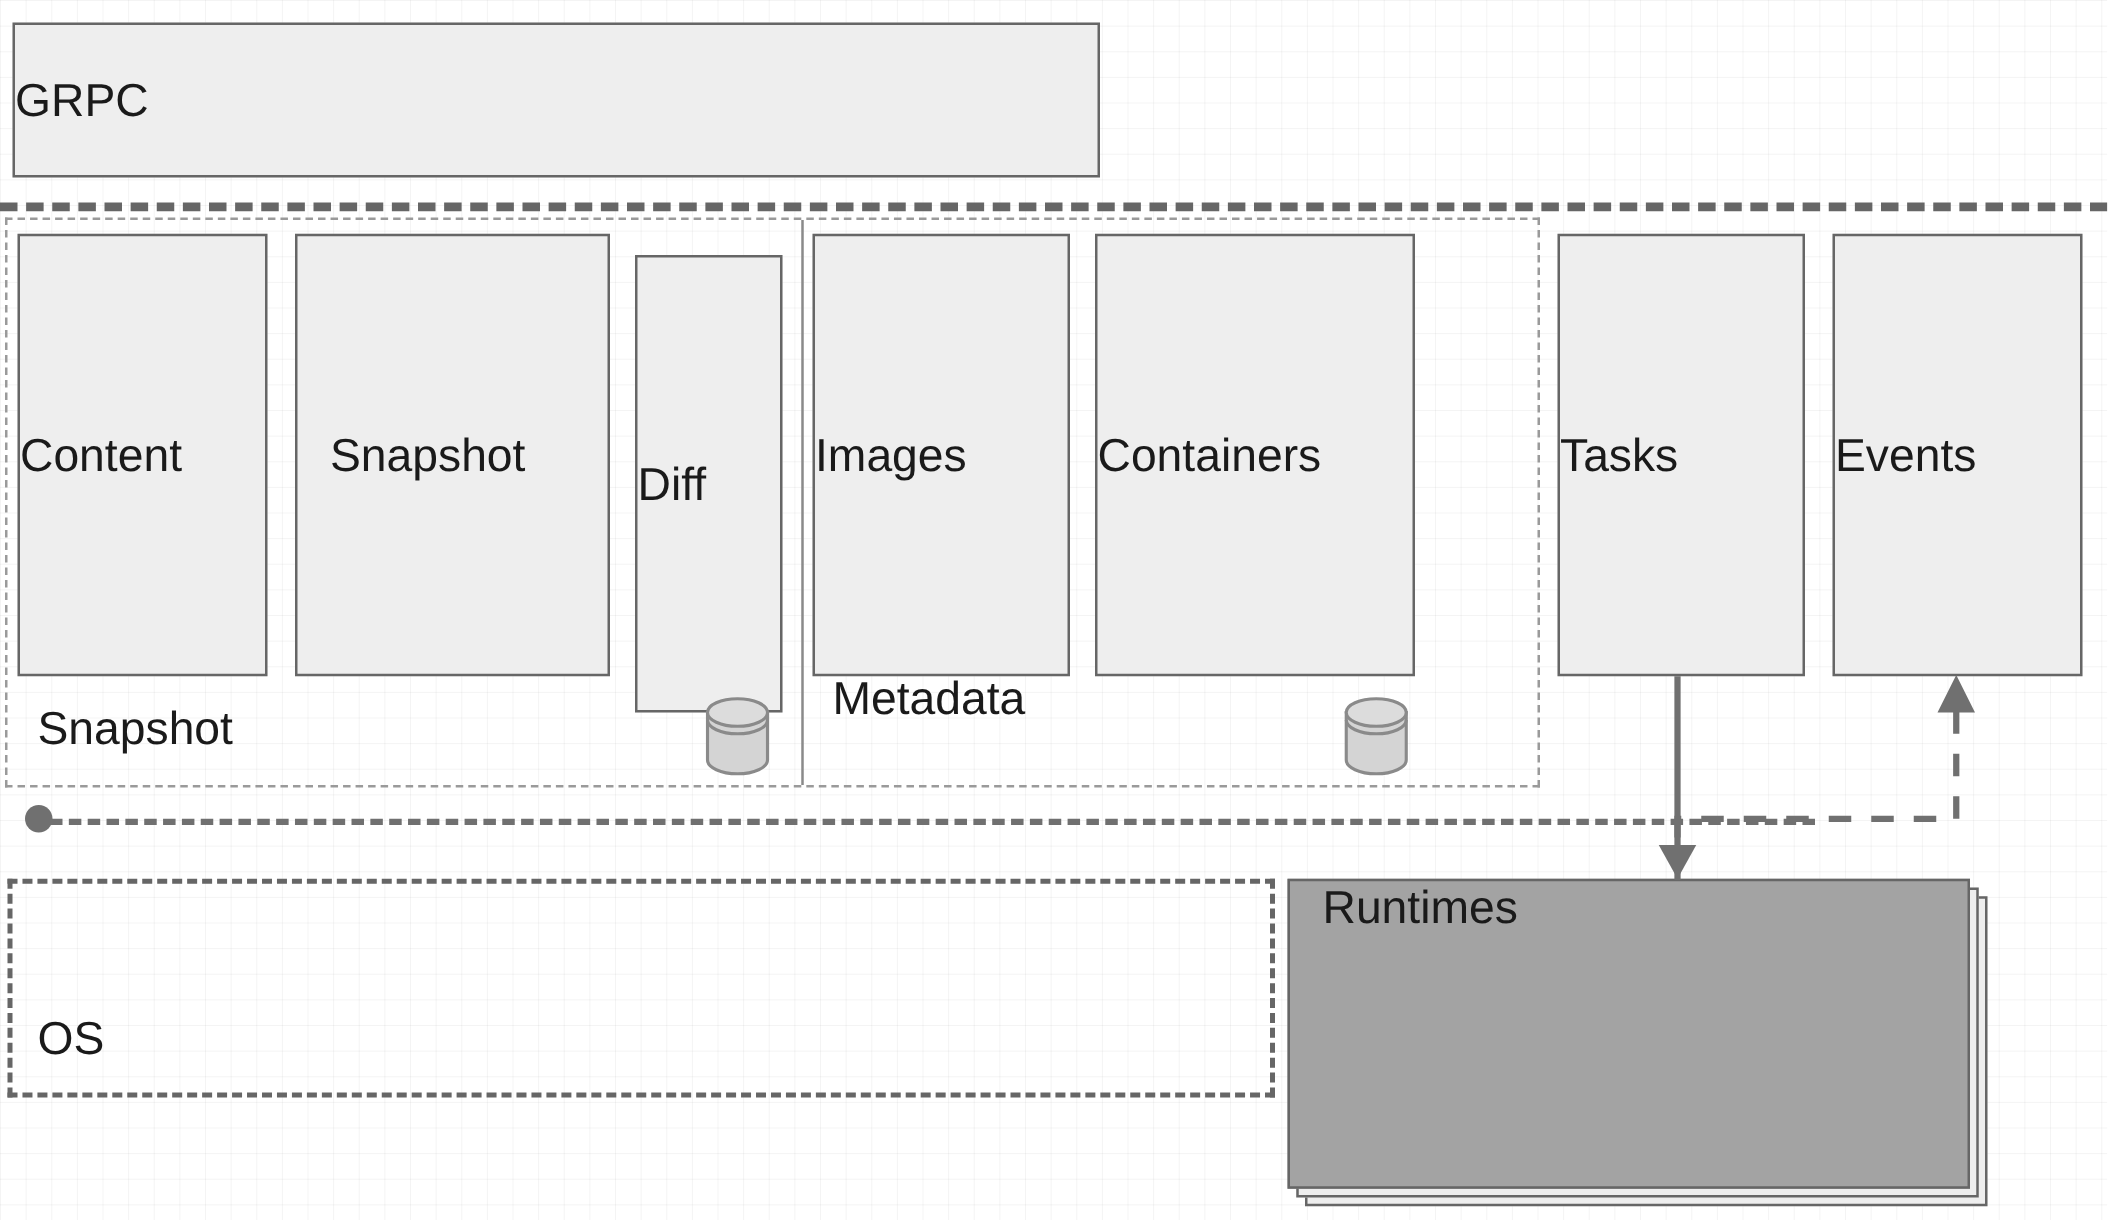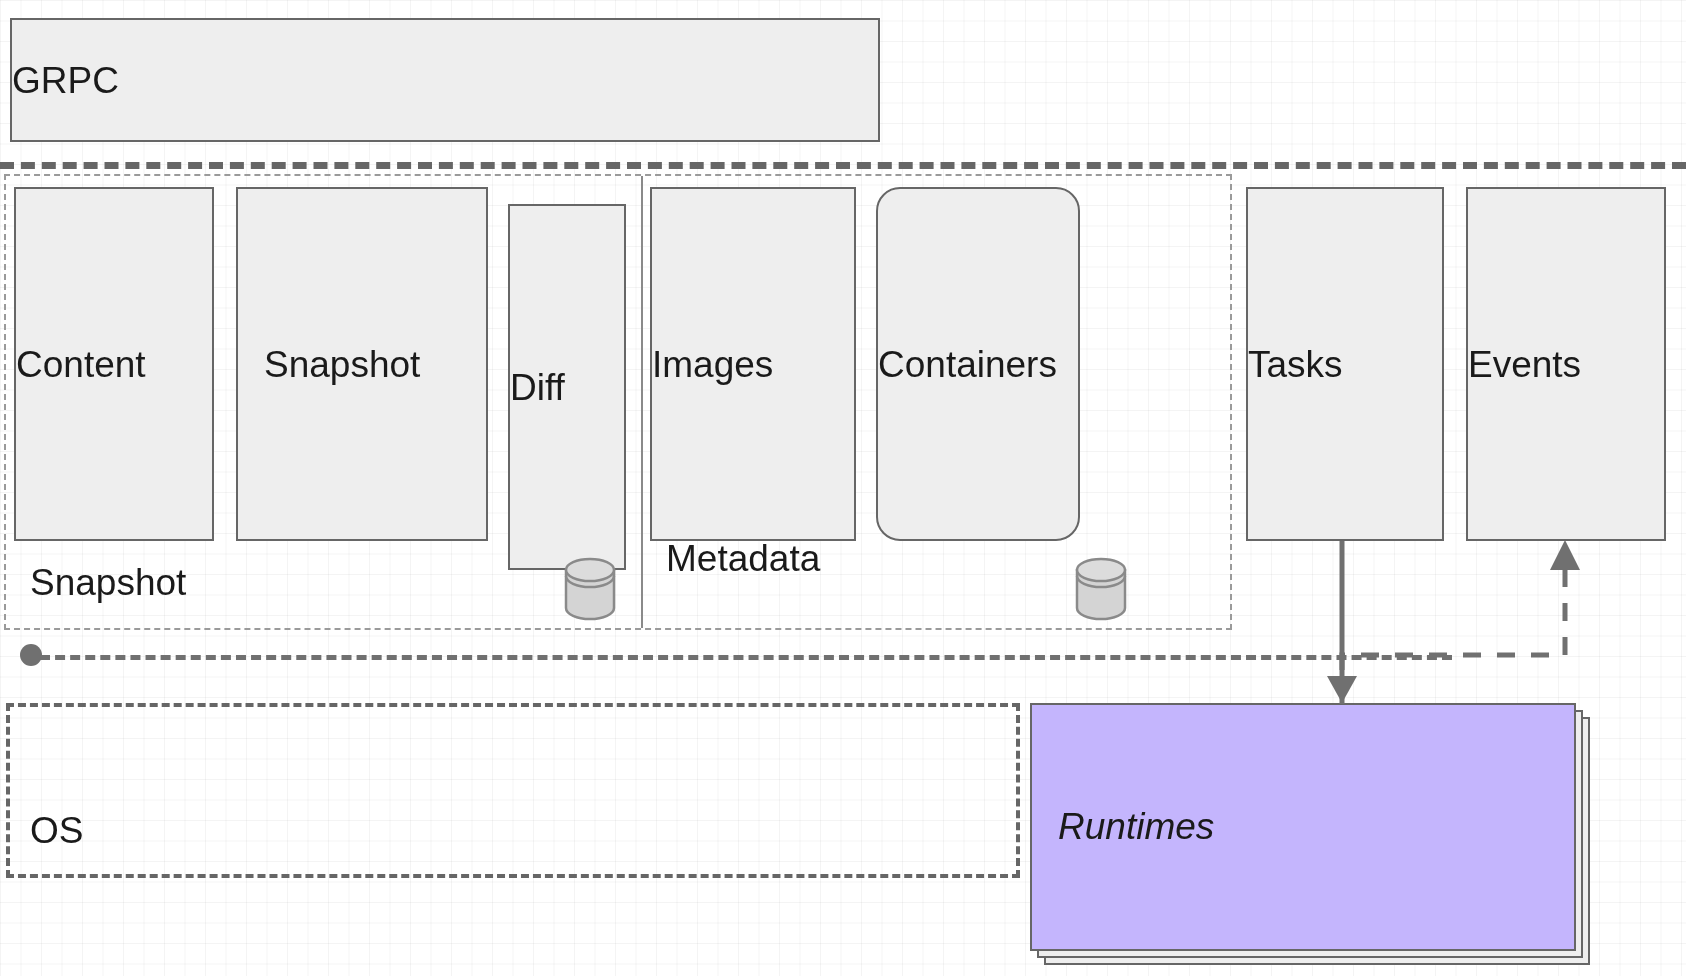--- a/index.html
+++ b/index.html
@@ -97,26 +97,25 @@
   
   .stack-wrap { position: absolute; }
   .stack-layer {
     position: absolute;
     background: #eeeeee;
     border: 2px solid #666666;
     box-sizing: border-box;
   }
   .stack-front {
     position: absolute;
-    background: #c4b5fd;
+    background: #a3a3a3;
     border: 2px solid #666666;
     box-sizing: border-box;
     display: flex;
-    align-items: center;
-    font-style: italic;
+    align-items: flex-start;
   }
   .stack-front > .label {
     font-size: 37px;
     color: #1a1a1a;
     padding-left: 26px;
     white-space: nowrap;
   }
 
   
   .cylinder { position: absolute; }
@@ -151,21 +150,21 @@
   </div>
 
   <div class="box col-box" style="left:508px; top:187px; width:118px; height:366px;margin-top:17px;">
     <span class="label">Diff</span>
   </div>
 
   <div class="box col-box" style="left:650px; top:187px; width:206px; height:354px;">
     <span class="label">Images</span>
   </div>
 
-  <div class="box col-box" style="left:876px; top:187px; width:204px; height:354px;border-radius:24px;">
+  <div class="box col-box" style="left:876px; top:187px; width:256px; height:354px;">
     <span class="label">Containers</span>
   </div>
 
   <div class="box col-box" style="left:1246px; top:187px; width:198px; height:354px;">
     <span class="label">Tasks</span>
   </div>
 
   <div class="box col-box" style="left:1466px; top:187px; width:200px; height:354px;">
     <span class="label">Events</span>
   </div>

